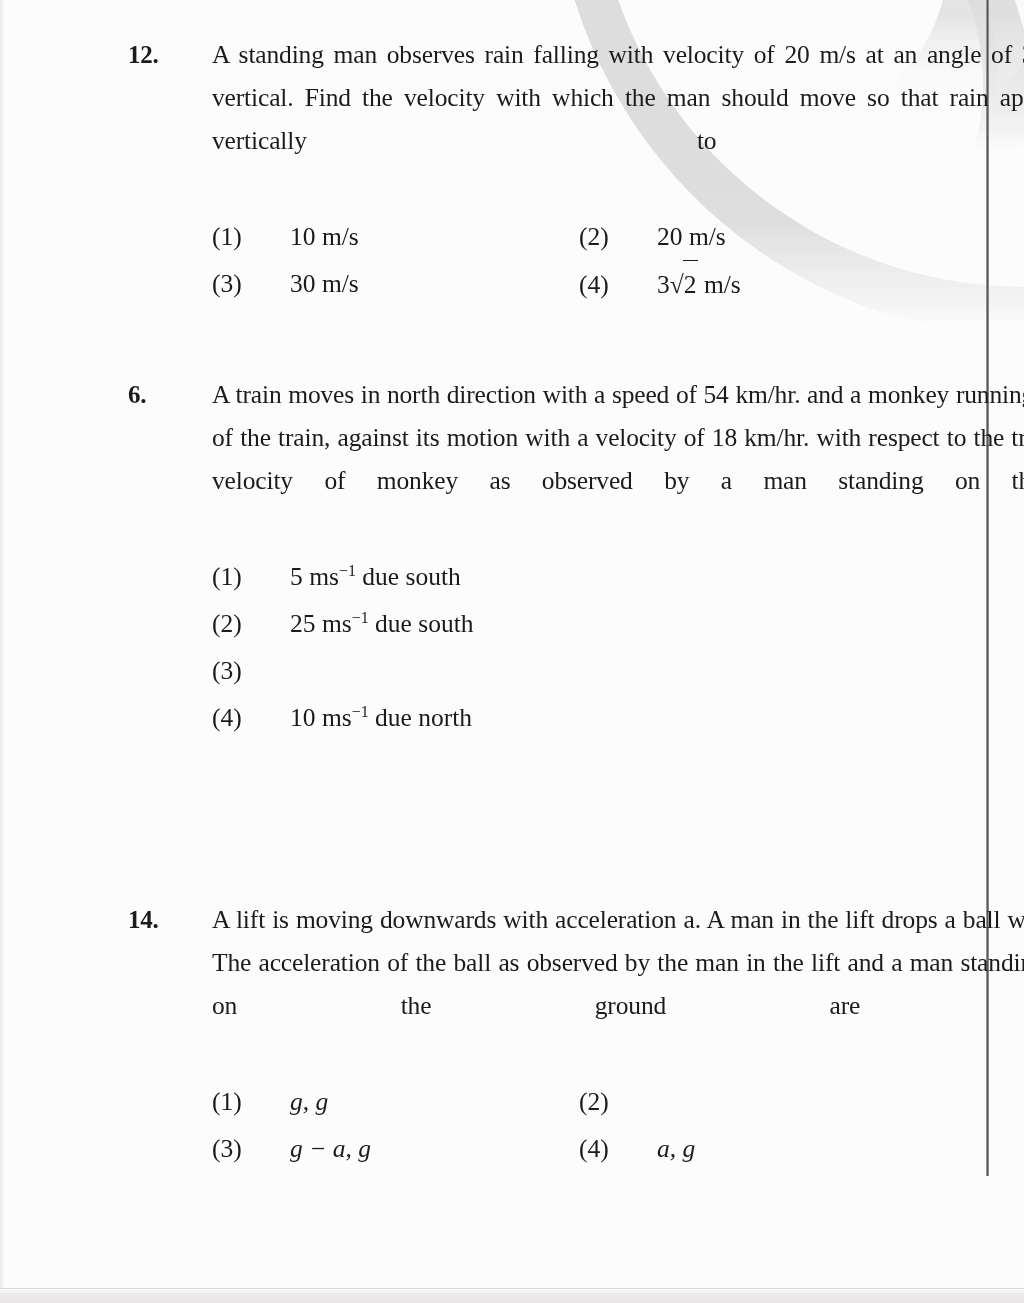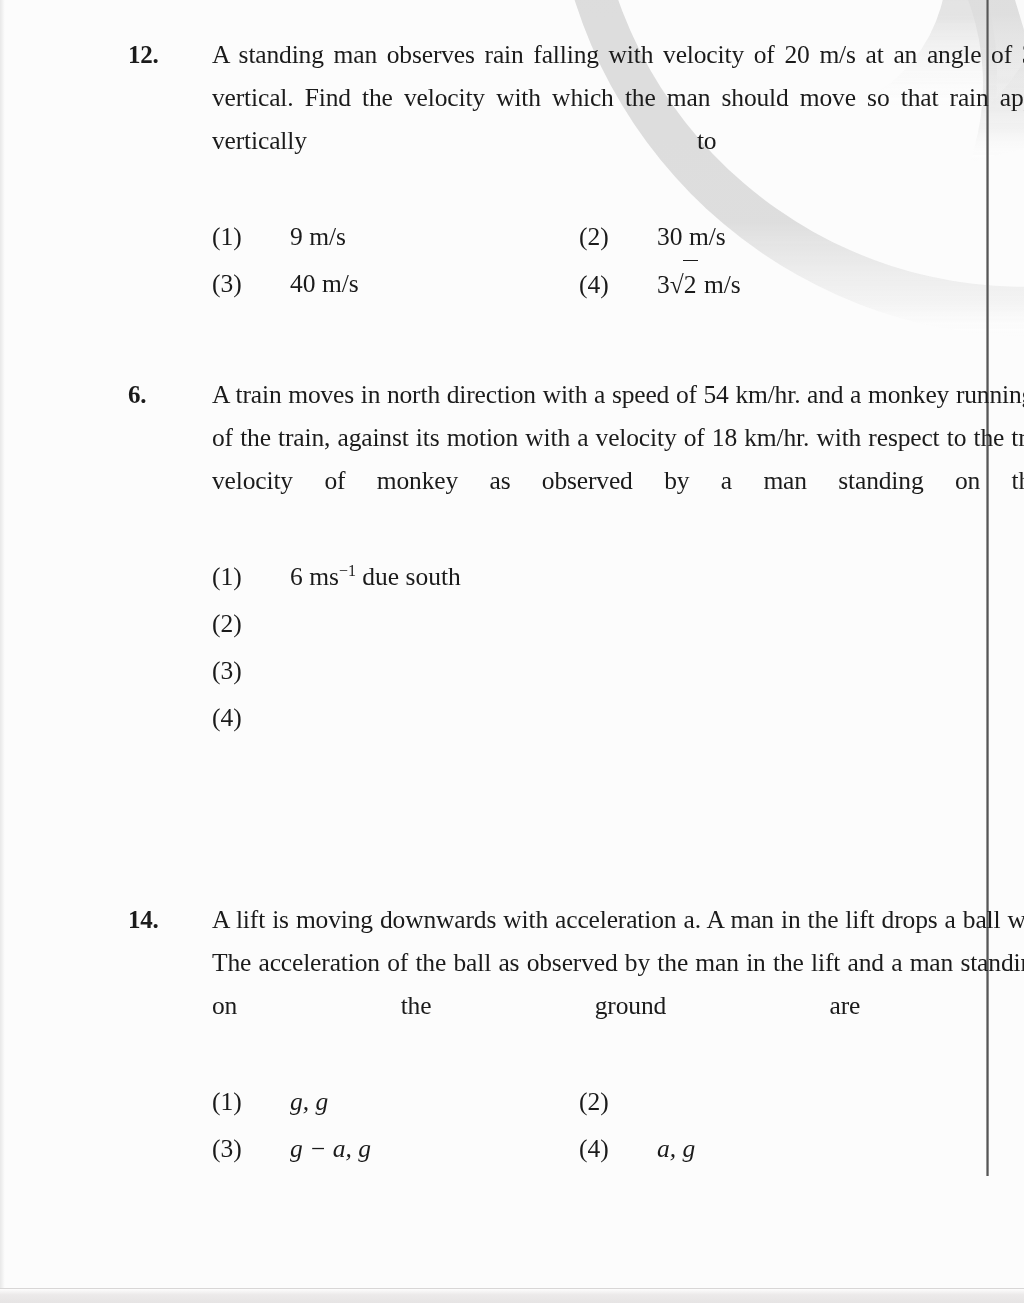--- a/index.html
+++ b/index.html
@@ -193,65 +193,67 @@
 
   <div class="content">
 
     <div class="question" id="q12">
       <span class="qnum">12.</span>
       <div class="qbody">A standing man observes rain falling with velocity of 20 m/s at an angle of 30° with the vertical. Find the velocity with which the man should move so that rain appears to fall vertically to him.</div>
       <div class="options">
         <div class="opt-row">
           <div class="opt-col c1">
             <span class="opt-label">(1)</span>
-            <span class="opt-text">9 m/s</span>
+            <span class="opt-text">10 m/s</span>
           </div>
           <div class="opt-col c2">
             <span class="opt-label">(2)</span>
+            <span class="opt-text">20 m/s</span>
+          </div>
+        </div>
+        <div class="opt-row">
+          <div class="opt-col c1">
+            <span class="opt-label">(3)</span>
             <span class="opt-text">30 m/s</span>
-          </div>
-        </div>
-        <div class="opt-row">
-          <div class="opt-col c1">
-            <span class="opt-label">(3)</span>
-            <span class="opt-text">40 m/s</span>
           </div>
           <div class="opt-col c2">
             <span class="opt-label">(4)</span>
             <span class="opt-text">
               <span>3</span><span class="radical">√<span class="bar">2</span></span><span> m/s</span>
             </span>
           </div>
         </div>
       </div>
     </div>
 
     <div class="question" id="q13">
       <span class="qnum">6.</span>
       <div class="qbody">A train moves in north direction with a speed of 54 km/hr. and a monkey running on the roof of the train, against its motion with a velocity of 18 km/hr. with respect to the train, then the velocity of monkey as observed by a man standing on the ground:</div>
       <div class="options single">
         <div class="opt-row">
           <div class="opt-col c1">
             <span class="opt-label">(1)</span>
-            <span class="opt-text"><span>6 ms</span><span class="sup">−1</span><span> due south</span></span>
+            <span class="opt-text"><span>5 ms</span><span class="sup">−1</span><span> due south</span></span>
           </div>
         </div>
         <div class="opt-row">
           <div class="opt-col c1">
             <span class="opt-label">(2)</span>
+            <span class="opt-text"><span>25 ms</span><span class="sup">−1</span><span> due south</span></span>
           </div>
         </div>
         <div class="opt-row">
           <div class="opt-col c1">
             <span class="opt-label">(3)</span>
           </div>
         </div>
         <div class="opt-row">
           <div class="opt-col c1">
             <span class="opt-label">(4)</span>
+            <span class="opt-text"><span>10 ms</span><span class="sup">−1</span><span> due north</span></span>
           </div>
         </div>
       </div>
     </div>
 
     <div class="question" id="q14">
       <span class="qnum">14.</span>
       <div class="qbody">A lift is moving downwards with acceleration a. A man in the lift drops a ball within the lift. The acceleration of the ball as observed by the man in the lift and a man standing stationary on the ground are respectively:</div>
       <div class="options">
         <div class="opt-row">

